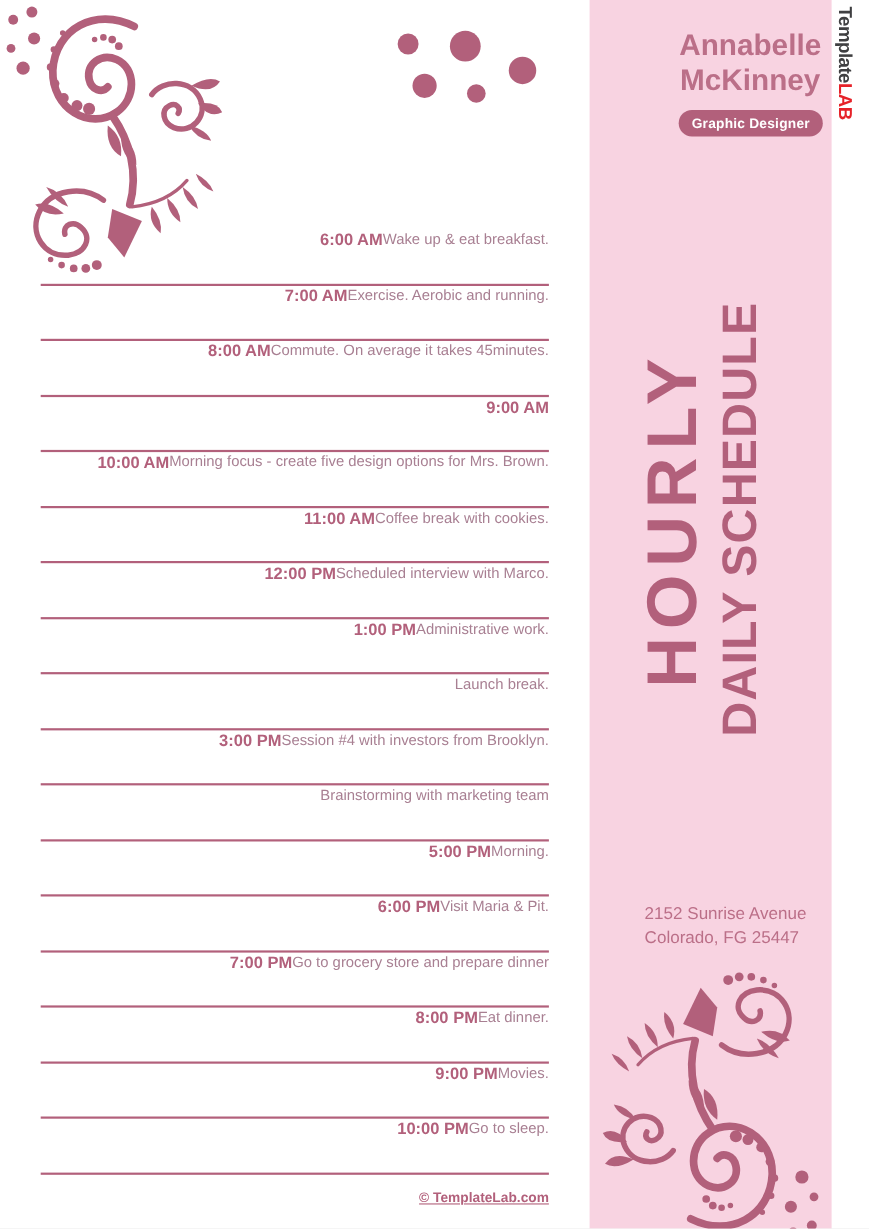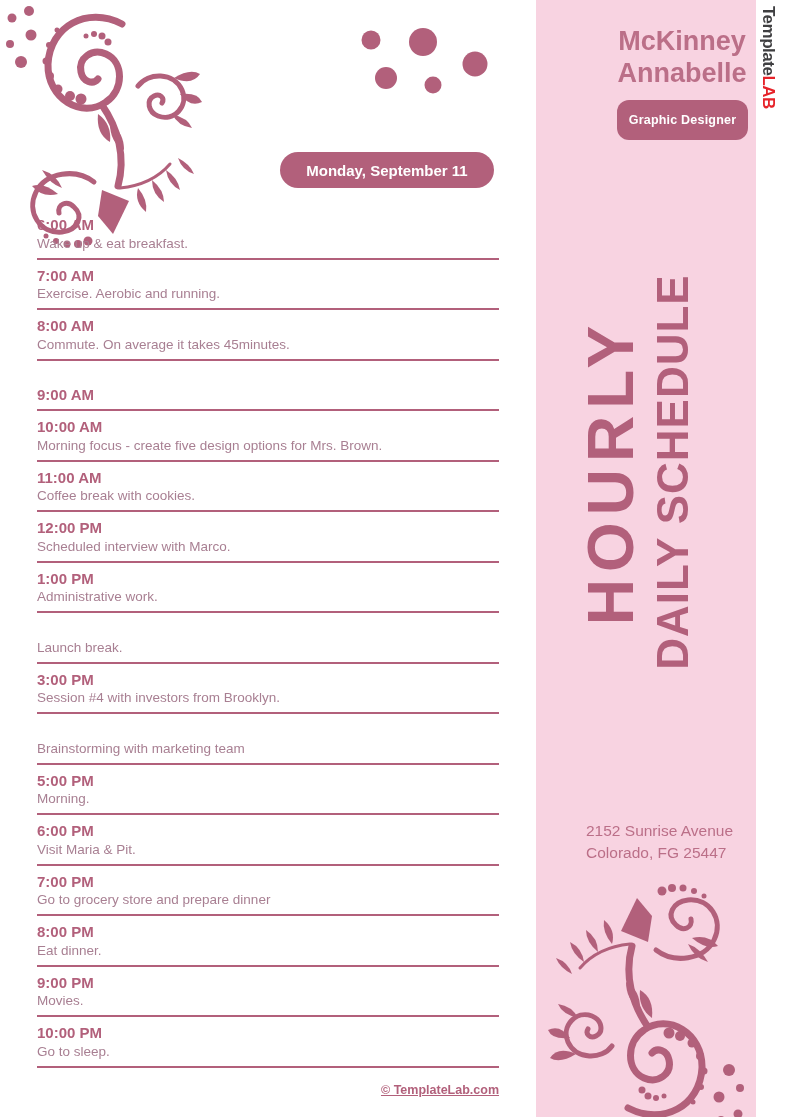--- a/index.html
+++ b/index.html
@@ -40,21 +40,21 @@
   }
   .tl-logo .part1{color:var(--logo-dark);}
   .tl-logo .part2{color:var(--logo-red);}
   
   .name-block{
     position:absolute;left:596px;top:26px;width:172px;
     text-align:center;color:var(--accent-soft);
     font-size:27px;font-weight:bold;line-height:1.18;
   }
   .role-badge{
-    position:absolute;left:617px;top:100px;width:131px;height:40px;
+    position:absolute;left:617px;top:100px;width:131px;height:24px;
     background:var(--accent);border-radius:12px;
     color:var(--banner-text);font-size:12.5px;font-weight:bold;
     display:flex;align-items:center;justify-content:center;
     letter-spacing:0.2px;
   }
   
   .vtitle{
     position:absolute;left:443px;top:392px;width:430px;height:160px;
     transform:rotate(-90deg);
     text-align:center;color:var(--accent);
@@ -67,21 +67,22 @@
     background:var(--accent);border-radius:18px;
     color:var(--banner-text);font-size:15px;font-weight:bold;
     display:flex;align-items:center;justify-content:center;
   }
   
   .schedule{
     position:absolute;left:37px;top:209px;width:462px;
   }
   .entry{
     height:50.5px;
-    display:flex;flex-direction:column;justify-content:flex-end;
+    display:flex;justify-content:flex-end;
+    text-align:right;
     border-bottom:2px solid var(--accent);
     padding-bottom:5px;
   }
   .entry-time{font-size:15px;font-weight:bold;color:var(--accent);line-height:1.3;}
   .entry-task{font-size:13.5px;color:var(--task-text);line-height:1.3;}
   
   .address{
     position:absolute;left:586px;top:820px;width:180px;
     text-align:left;color:var(--accent-soft);
     font-size:15.5px;line-height:1.45;
@@ -174,35 +175,32 @@
     <circle cx="31" cy="58" r="11"></circle>
     <circle cx="78" cy="65" r="8.5"></circle>
     <circle cx="120" cy="44" r="12.5"></circle>
   </svg>
 
   <div class="tl-logo">
     <span class="part1">Template</span><span class="part2">LAB</span>
   </div>
 
   <div class="name-block">
+    <div>Annabelle</div>
     <div>McKinney</div>
-    <div>Annabelle</div>
   </div>
   <div class="role-badge">
     <span>Graphic Designer</span>
   </div>
 
   <div class="vtitle">
     <div class="line1">HOURLY</div>
     <div class="line2">DAILY SCHEDULE</div>
   </div>
 
-  <div class="date-banner">
-    <span>Monday, September 11</span>
-  </div>
 
   <div class="schedule">
     <div class="entry">
       <div class="entry-time">6:00 AM</div>
       <div class="entry-task">Wake up &amp; eat breakfast.</div>
     </div>
 
     <div class="entry">
       <div class="entry-time">7:00 AM</div>
       <div class="entry-task">Exercise. Aerobic and running.</div>

